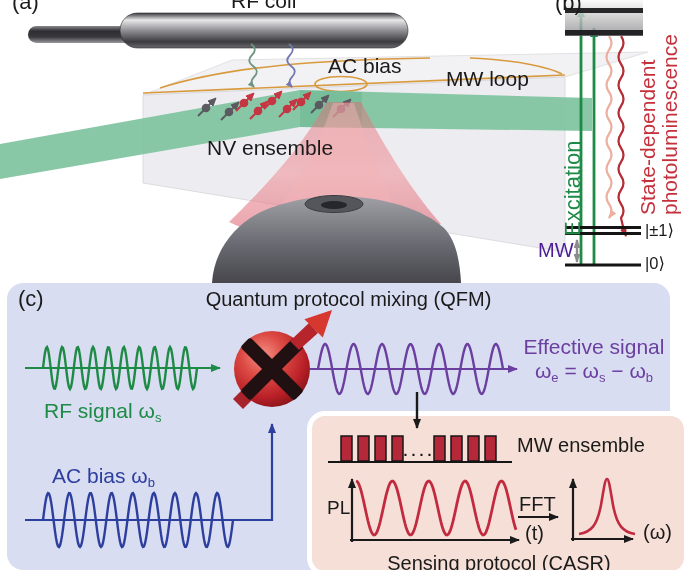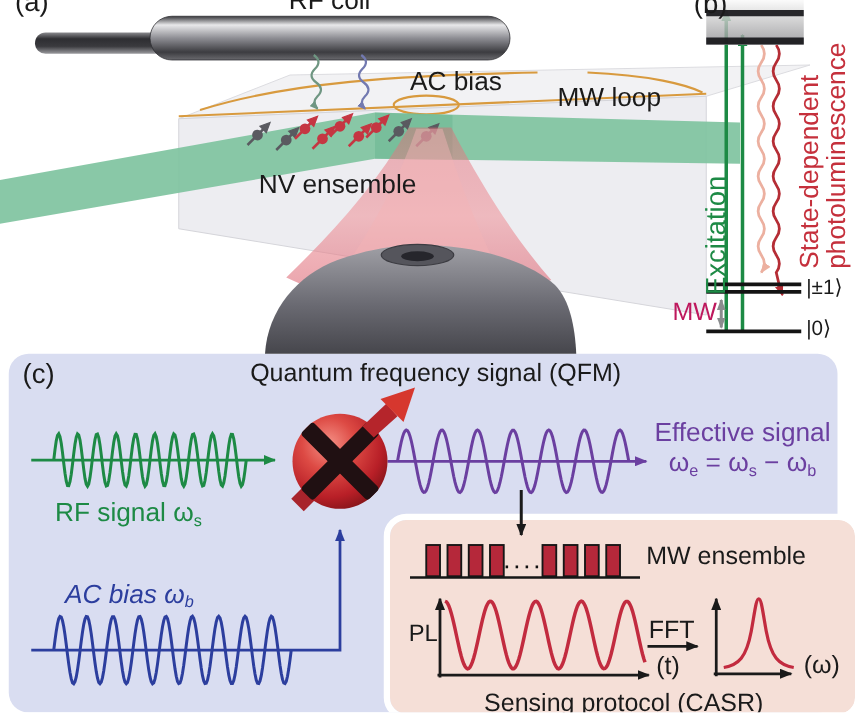--- a/index.html
+++ b/index.html
@@ -7,21 +7,21 @@
        font-family:"Liberation Sans","DejaVu Sans",sans-serif;color:#1a1a1a;}
   .box{position:absolute;z-index:0;}
   .lavender{left:7px;top:283px;width:663px;height:287px;background:#d9ddf1;border-radius:16px;}
   .pink{left:307px;top:411px;width:382px;height:165px;box-sizing:border-box;background:#f5dfd7;
         border:5px solid #fff;border-radius:18px;background-clip:padding-box;}
   svg.layer{position:absolute;left:0;top:0;z-index:1;}
   .txt{position:absolute;z-index:2;white-space:nowrap;line-height:1.12;}
   .vtext{position:absolute;z-index:2;white-space:nowrap;transform-origin:0 0;transform:rotate(-90deg);line-height:1.05;}
   sub{font-size:0.62em;vertical-align:-0.28em;}
   .green{color:#1d8a45;} .blue{color:#2c3e9e;} .purple{color:#6b3fa0;}
-  .redtxt{color:#c5303c;} .graytxt{color:#be185d;}
+  .redtxt{color:#c5303c;} .graytxt{color:#4c1d95;}
   .center{text-align:center;}
   .pulses rect{fill:#b5283a;stroke:#161616;stroke-width:1.5;}
 </style>
 </head>
 <body>
 
 <div id="fig">
 
   <div class="box lavender"></div>
   <div class="box pink"></div>
@@ -225,23 +225,23 @@
   <div class="txt" style="left:207px;top:136px;font-size:21px;">NV ensemble</div>
 
   <div class="txt" style="left:555px;top:-9px;font-size:22px;">(b)</div>
   <div class="vtext green" style="left:561px;top:236px;font-size:22px;">Excitation</div>
   <div class="vtext redtxt" style="left:637px;top:215px;font-size:21px;"><span>State-dependent</span><br><span>photoluminescence</span></div>
   <div class="txt graytxt" style="left:538px;top:239px;font-size:20px;">MW</div>
   <div class="txt" style="left:645px;top:221px;font-size:16.5px;">|±1⟩</div>
   <div class="txt" style="left:645px;top:254px;font-size:16.5px;">|0⟩</div>
 
   <div class="txt" style="left:18px;top:287px;font-size:22px;">(c)</div>
-  <div class="txt center" style="left:17px;top:288px;width:663px;font-size:20px;">Quantum frequency signal (QFM)</div>
+  <div class="txt center" style="left:17px;top:288px;width:663px;font-size:20px;">Quantum protocol mixing (QFM)</div>
   <div class="txt green" style="left:44px;top:399px;font-size:21px;"><span>RF signal ω</span><sub>s</sub></div>
-  <div class="txt blue" style="left:52px;top:464px;font-size:21px;font-style:italic;"><span>AC bias ω</span><sub>b</sub></div>
+  <div class="txt blue" style="left:52px;top:464px;font-size:21px;"><span>AC bias ω</span><sub>b</sub></div>
   <div class="txt purple center" style="left:508px;top:335px;width:172px;font-size:21px;line-height:1.15;">
     <span>Effective signal</span><br>
     <span><span>ω</span><sub>e</sub><span> = ω</span><sub>s</sub><span> − ω</span><sub>b</sub></span>
   </div>
   <div class="txt" style="left:517px;top:434px;font-size:20px;">MW ensemble</div>
   <div class="txt center" style="left:401px;top:441px;width:34px;font-size:21px;letter-spacing:1px;color:#111;">····</div>
   <div class="txt" style="left:327px;top:497px;font-size:19px;">PL</div>
   <div class="txt" style="left:519px;top:493px;font-size:20px;">FFT</div>
   <div class="txt" style="left:525px;top:522px;font-size:20px;">(t)</div>
   <div class="txt" style="left:643px;top:521px;font-size:20px;">(ω)</div>

